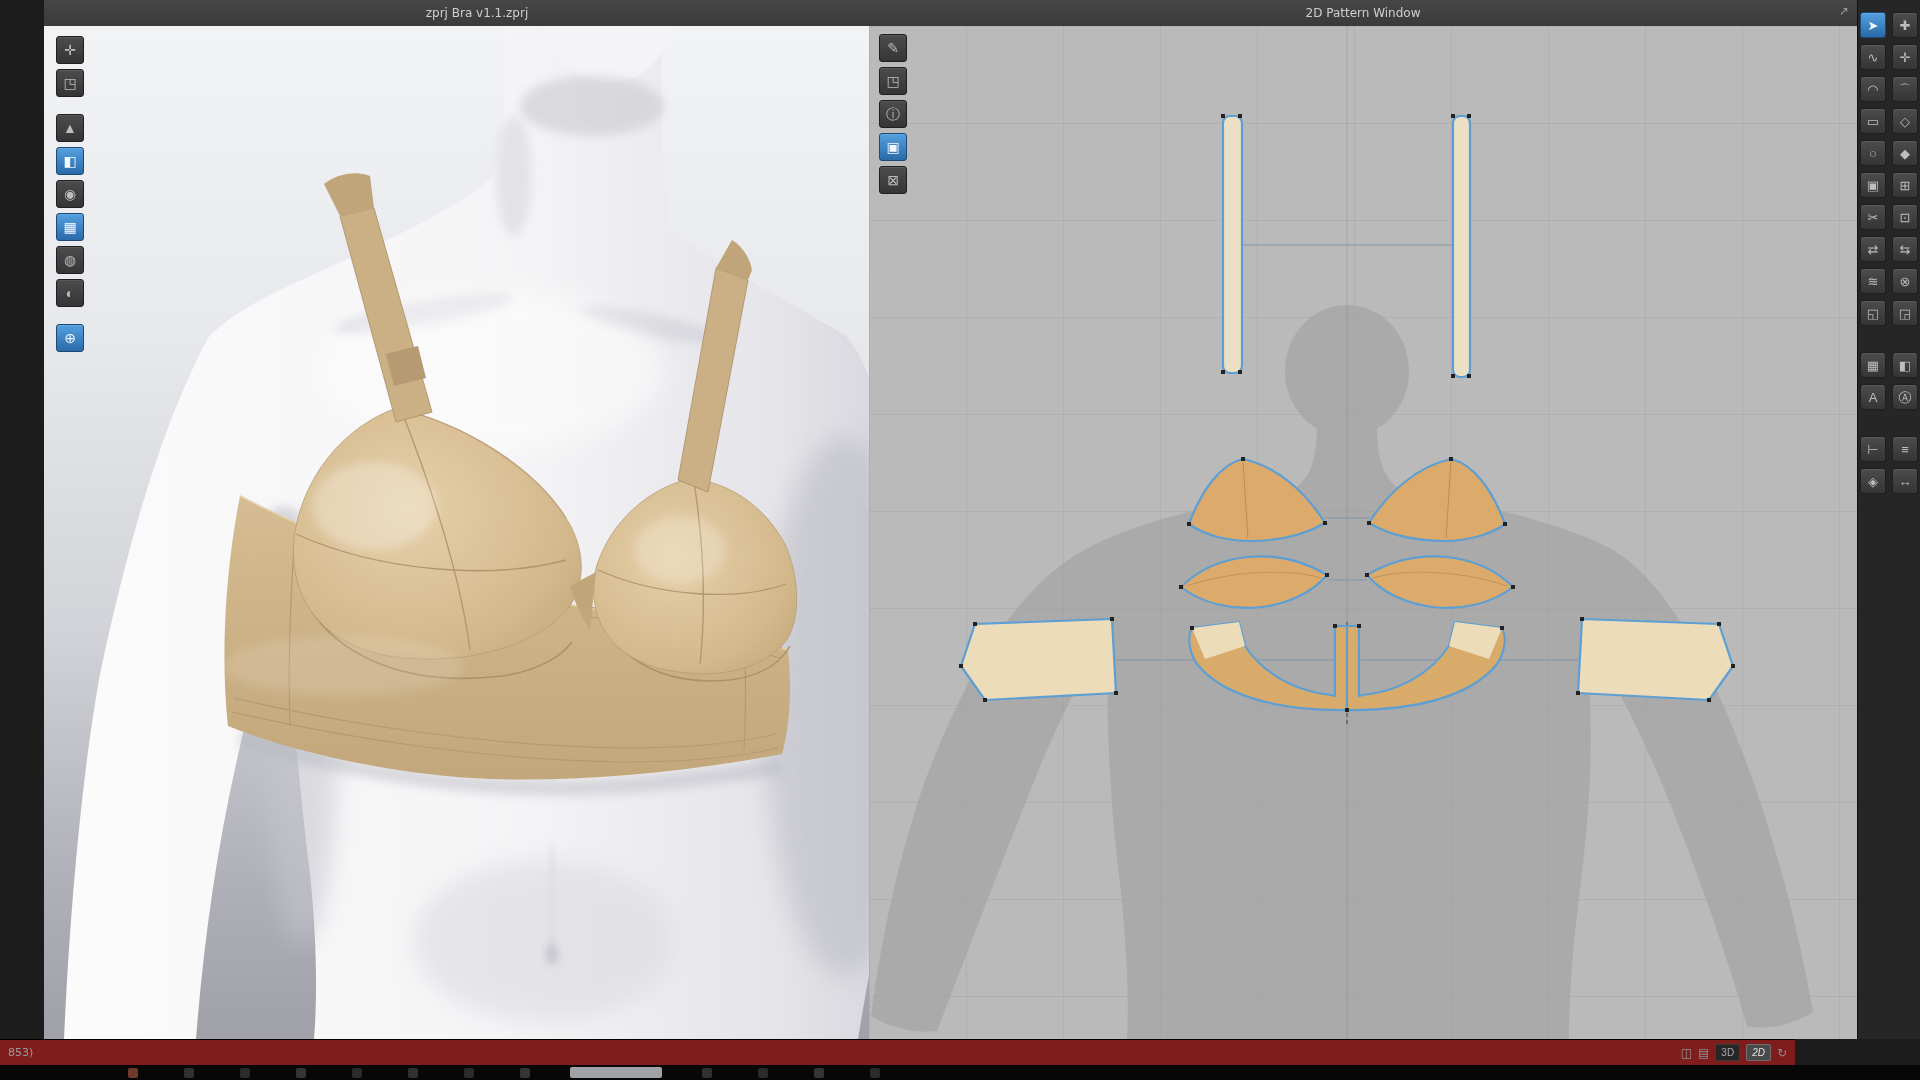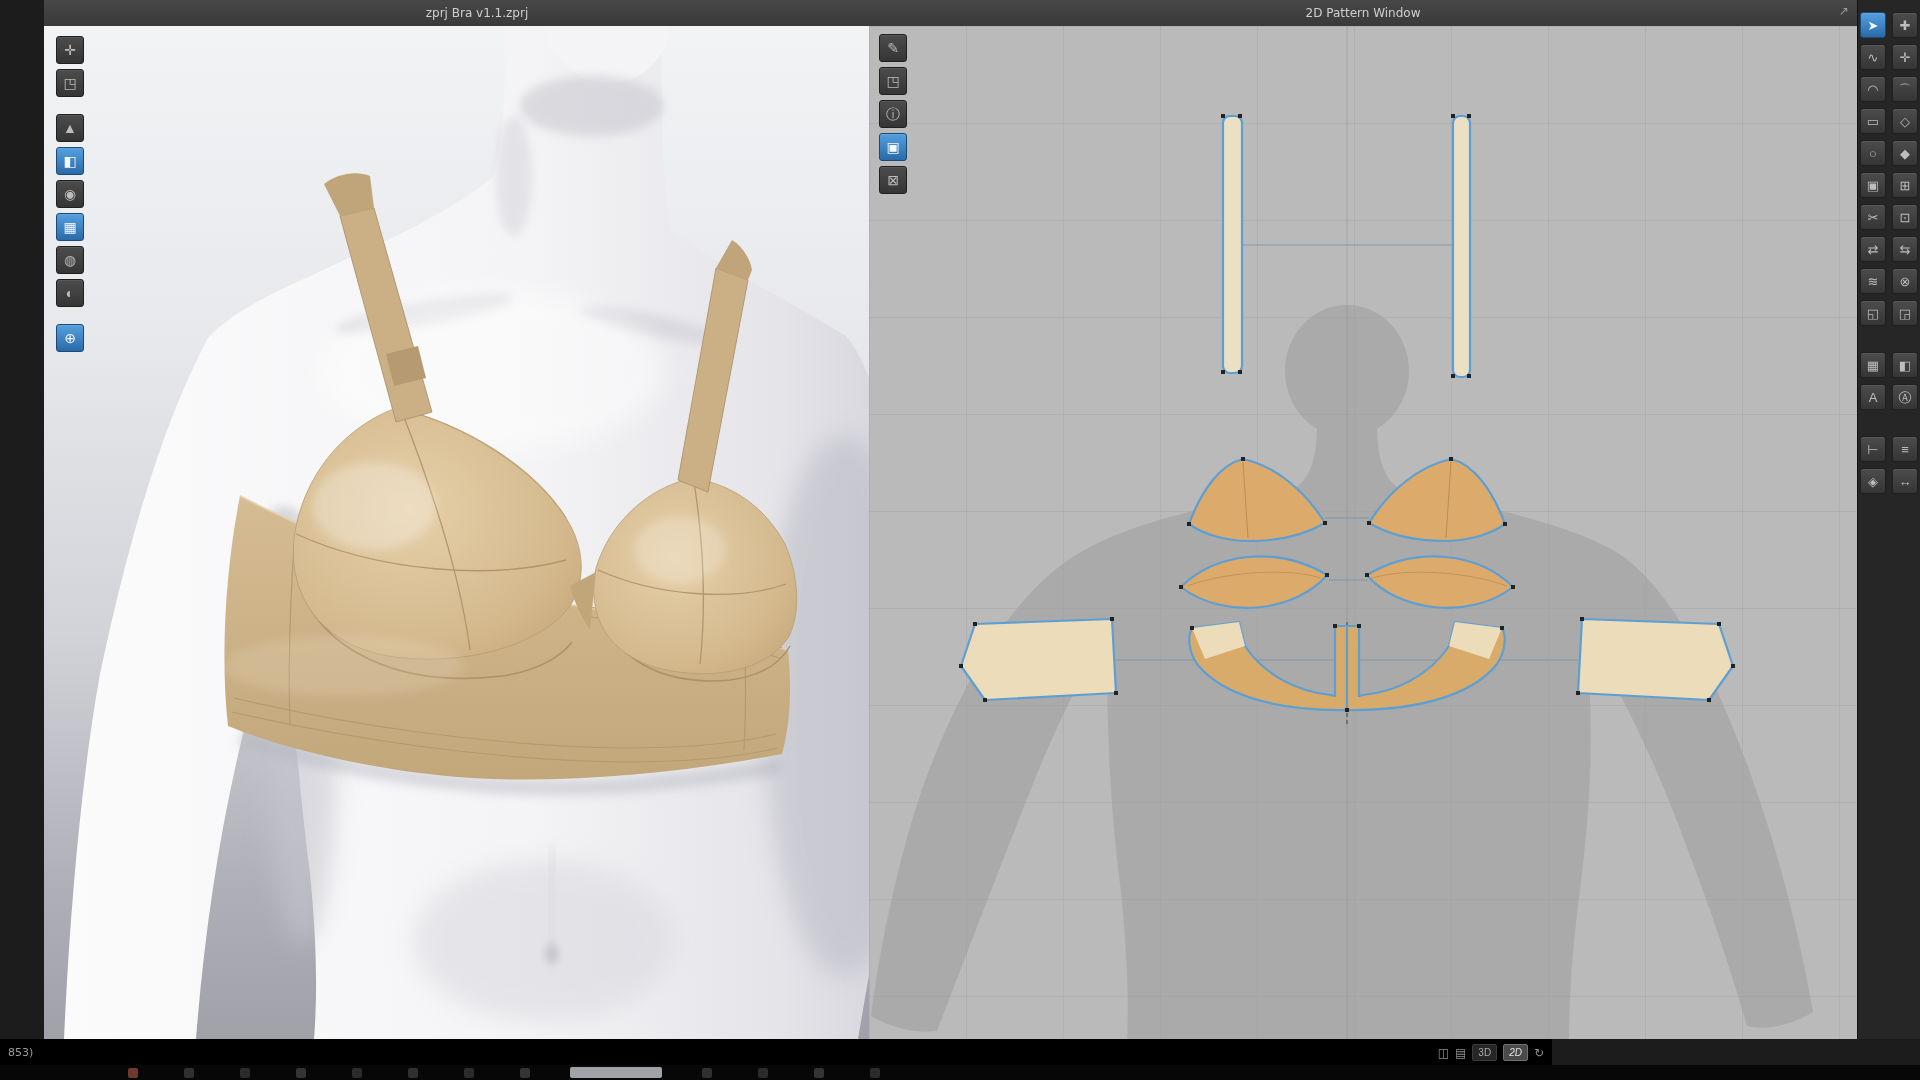--- a/index.html
+++ b/index.html
@@ -33,21 +33,21 @@
   .gap-sm{margin-top:12px;}
 
   
   #rightbar{position:absolute;left:1857px;top:0;width:63px;height:1039px;background:#262626;
     border-left:1px solid #111;display:flex;flex-direction:column;align-items:center;padding-top:12px;box-sizing:border-box;}
   .trow{display:flex;gap:6px;margin-bottom:6px;}
   .trow.group-gap{margin-top:20px;}
   #rightbar .tbtn{width:26px;height:26px;font-size:13px;}
 
   
-  #statusbar{position:absolute;left:0;top:1039px;width:1552px;height:26px;background:#000000;
+  #statusbar{position:absolute;left:0;top:1039px;width:1795px;height:26px;background:#7f1d1d;
     border-top:1px solid #000;display:flex;align-items:center;justify-content:space-between;
     box-sizing:border-box;padding:0 8px;}
   #statusbar .stext{font-size:11px;color:#9a9a9a;white-space:nowrap;}
   .status-right{display:flex;align-items:center;gap:6px;}
   .mini-btn{height:17px;min-width:24px;padding:0 5px;font-size:10px;color:#aaa;background:#262626;
     border:1px solid #3c3c3c;border-radius:2px;display:flex;align-items:center;justify-content:center;cursor:pointer;text-align:center;}
   .mini-btn[data-active="true"]{background:#4a4a4a;color:#e2e2e2;border-color:#707070;font-style:italic;}
   .mini-icon{font-size:12px;color:#8f8f8f;cursor:pointer;}
 
   

